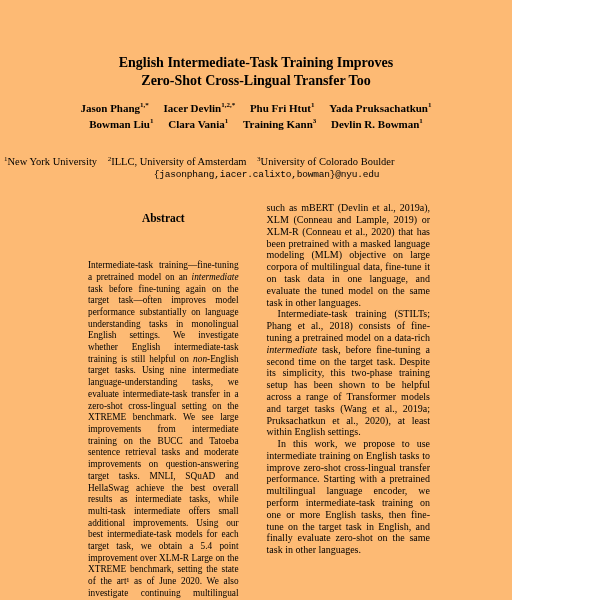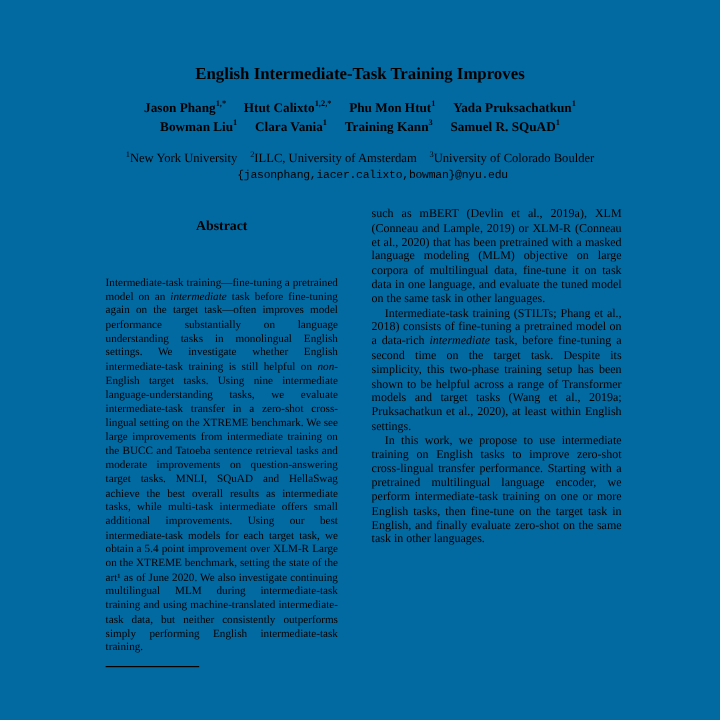--- a/index.html
+++ b/index.html
@@ -3,41 +3,41 @@
 <meta charset="utf-8">
 <style>
   * { box-sizing: border-box; }
   html, body { margin: 0; padding: 0; }
   body {
     width: 600px; height: 600px;
     background: #ffffff; color: #000;
     font-family: "Liberation Serif", serif;
     overflow: hidden;
   }
-  .page { position: relative; width: 600px; height: 600px; overflow: hidden; background: #0369a1; }
+  .page { position: relative; width: 512px; height: 600px; overflow: hidden; background: #fdba74; }
 
   .title-block {
     margin-top: 54px;
     text-align: center;
     font-weight: 700;
     font-size: 14px;
     line-height: 1.3;
   }
   .authors-block {
     margin-top: 11px;
     text-align: center;
     font-weight: 700;
     font-size: 11px;
     line-height: 1.4;
   }
   .author { margin: 0 6px; white-space: nowrap; text-align: center; }
   sup { line-height: 0; }
   .auth-sup { font-size: 7px; }
 
-  .affil-block { margin-top: 13px; text-align: center; font-size: 10.5px; }
+  .affil-block { margin-top: 24px; font-size: 10.5px; }
   .affil-item { margin: 0 4px; white-space: nowrap; }
   .affil-sup { font-size: 7px; }
 
   .email-line {
     margin-top: 2px;
     text-align: center;
     font-family: "Liberation Mono", monospace;
     font-size: 9.5px;
     letter-spacing: -0.2px;
     padding-left: 21px;
@@ -78,34 +78,35 @@
     border-top: 0.8px solid #000;
   }
 </style>
 </head>
 <body>
 
 <div class="page">
 
   <div class="title-block">
     <div>English Intermediate-Task Training Improves</div>
+    <div>Zero-Shot Cross-Lingual Transfer Too</div>
   </div>
 
   <div class="authors-block">
     <div>
       <span class="author"><span>Jason Phang</span><sup class="auth-sup">1,*</sup></span>
-      <span class="author"><span>Htut Calixto</span><sup class="auth-sup">1,2,*</sup></span>
-      <span class="author"><span>Phu Mon Htut</span><sup class="auth-sup">1</sup></span>
+      <span class="author"><span>Iacer Devlin</span><sup class="auth-sup">1,2,*</sup></span>
+      <span class="author"><span>Phu Fri Htut</span><sup class="auth-sup">1</sup></span>
       <span class="author"><span>Yada Pruksachatkun</span><sup class="auth-sup">1</sup></span>
     </div>
     <div>
       <span class="author"><span>Bowman Liu</span><sup class="auth-sup">1</sup></span>
       <span class="author"><span>Clara Vania</span><sup class="auth-sup">1</sup></span>
       <span class="author"><span>Training Kann</span><sup class="auth-sup">3</sup></span>
-      <span class="author"><span>Samuel R. SQuAD</span><sup class="auth-sup">1</sup></span>
+      <span class="author"><span>Devlin R. Bowman</span><sup class="auth-sup">1</sup></span>
     </div>
   </div>
 
   <div class="affil-block">
     <span class="affil-item"><sup class="affil-sup">1</sup><span>New York University</span></span>
     <span class="affil-item"><sup class="affil-sup">2</sup><span>ILLC, University of Amsterdam</span></span>
     <span class="affil-item"><sup class="affil-sup">3</sup><span>University of Colorado Boulder</span></span>
   </div>
 
   <div class="email-line">{jasonphang,iacer.calixto,bowman}@nyu.edu</div>

